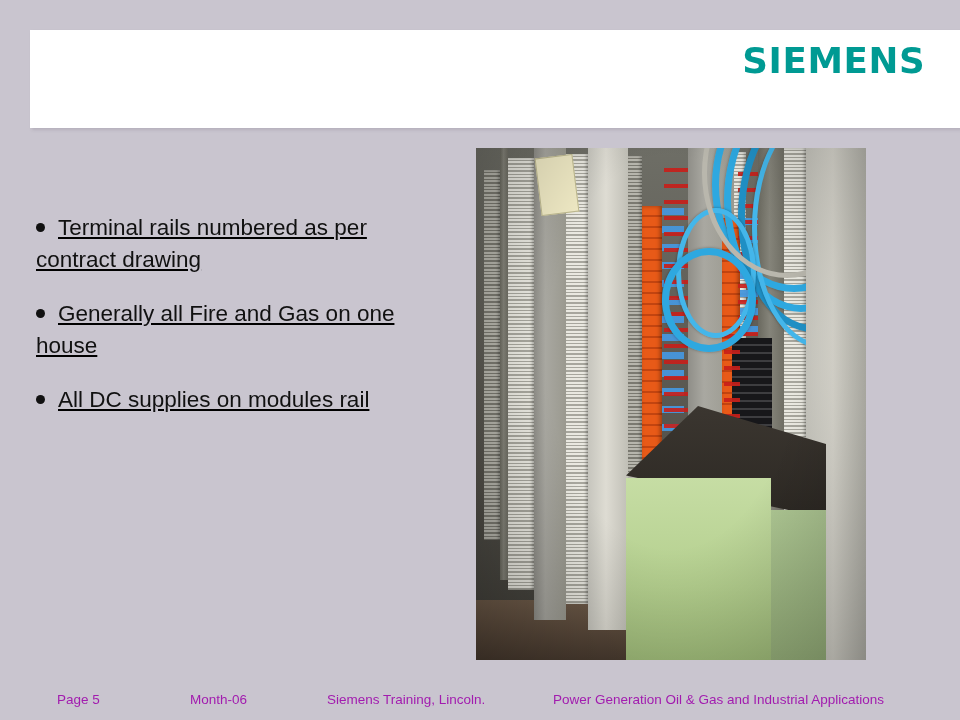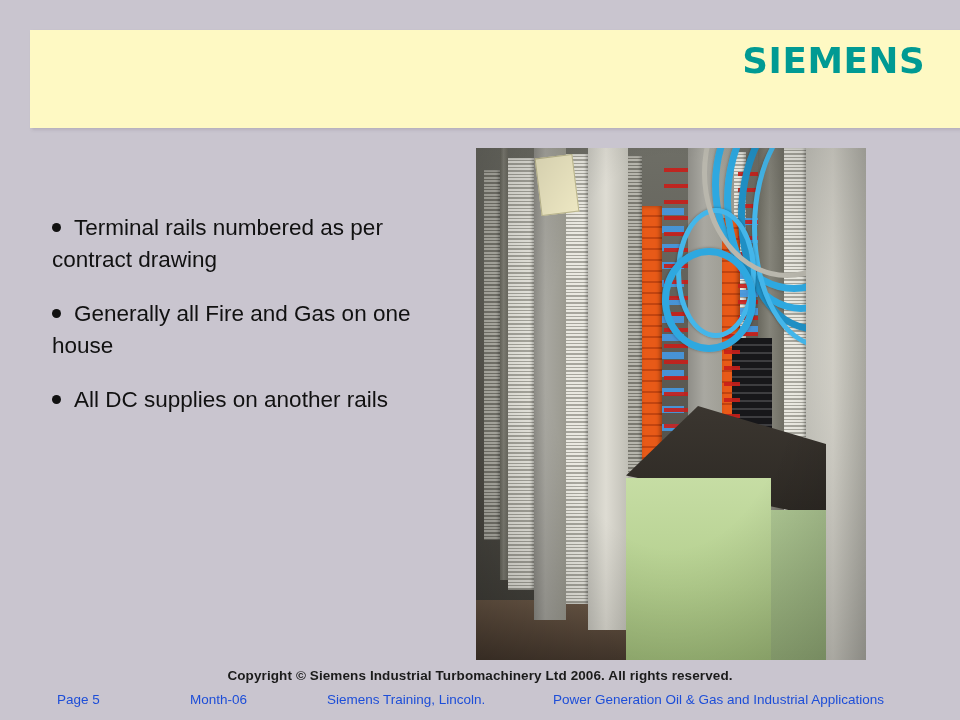--- a/index.html
+++ b/index.html
@@ -22,21 +22,21 @@
     overflow: hidden;
   }
 
   
   #title-bar {
     position: absolute;
     left: 30px;
     top: 30px;
     width: 930px;
     height: 98px;
-    background: #fef9c3;
+    background: #ffffff;
     box-shadow: 2px 2px 3px rgba(90,85,100,0.18);
   }
   #slide-title {
     position: absolute;
     left: 25px;
     top: 48px;
     font-size: 26px;
     font-weight: bold;
     color: #101010;
     letter-spacing: -0.2px;
@@ -51,23 +51,24 @@
     color: #009a93;
     letter-spacing: 0.6px;
     font-family: "DejaVu Sans", sans-serif;
     transform: scaleX(1.02);
     white-space: nowrap;
   }
 
   
   #bullet-list {
     position: absolute;
-    left: 52px;
+    left: 36px;
     top: 212px;
     width: 400px;
+    text-decoration: underline;
   }
   .bullet-item {
     margin-bottom: 22px;
     font-size: 22.5px;
     line-height: 32px;
     color: #111111;
     position: relative;
   }
   .bullet-marker {
     display: inline-block;
@@ -246,21 +247,21 @@
     color: #1b1b1b;
     letter-spacing: 0.1px;
   }
   #footer-row {
     position: absolute;
     left: 0;
     right: 0;
     top: 692px;
     height: 22px;
     font-size: 13.5px;
-    color: #1d4ed8;
+    color: #a21caf;
   }
   #footer-row .f {
     position: absolute;
     white-space: nowrap;
   }
   #footer-page   { left: 57px; }
   #footer-date   { left: 190px; }
   #footer-course { left: 327px; }
   #footer-biz    { left: 553px; text-align: right; }
 </style>
@@ -277,21 +278,21 @@
 
     <div class="bullet-item">
       <span class="bullet-marker"></span><span class="bullet-text">Terminal rails numbered as per contract drawing</span>
     </div>
 
     <div class="bullet-item">
       <span class="bullet-marker"></span><span class="bullet-text">Generally all Fire and Gas on one house</span>
     </div>
 
     <div class="bullet-item">
-      <span class="bullet-marker"></span><span class="bullet-text">All DC supplies on another rails</span>
+      <span class="bullet-marker"></span><span class="bullet-text">All DC supplies on modules rail</span>
     </div>
 
 
   </div>
 
   <div id="photo-frame" title="photograph of a control-panel cabinet interior showing numbered terminal rails, orange and green terminal blocks, blue field cable bundle and a green equipment plinth">
     <div id="photo">
 
       <div class="cab-bg"></div>
 
@@ -338,21 +339,20 @@
 
       <div id="green-box-top" style="left:150px;top:258px;width:200px;height:112px;
                   clip-path: polygon(36% 0%, 100% 34%, 100% 100%, 0% 62%);"></div>
       <div id="green-box-front" style="left:150px;top:330px;width:145px;height:182px;"></div>
       <div id="green-box-side" style="left:295px;top:362px;width:55px;height:150px;"></div>
 
       <div class="vig"></div>
     </div>
   </div>
 
-  <div id="copyright">Copyright © Siemens Industrial Turbomachinery Ltd 2006.  All rights reserved.</div>
 
   <div id="footer-row">
     <span class="f" id="footer-page">Page 5</span>
     <span class="f" id="footer-date">Month-06</span>
     <span class="f" id="footer-course">Siemens Training,  Lincoln.</span>
     <span class="f" id="footer-biz">Power Generation Oil &amp; Gas and Industrial Applications</span>
   </div>
 
 </div>
 

